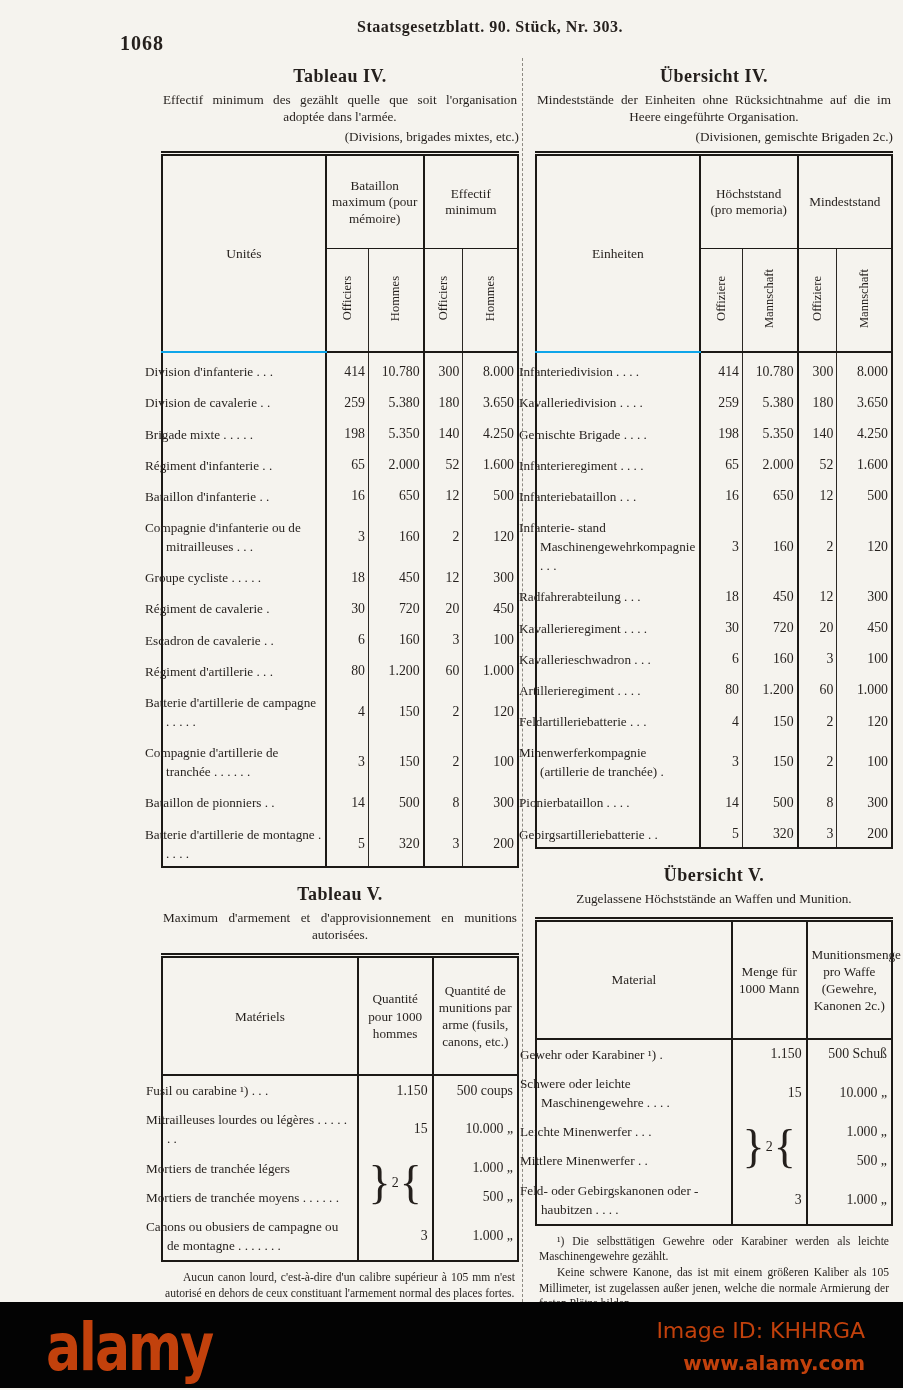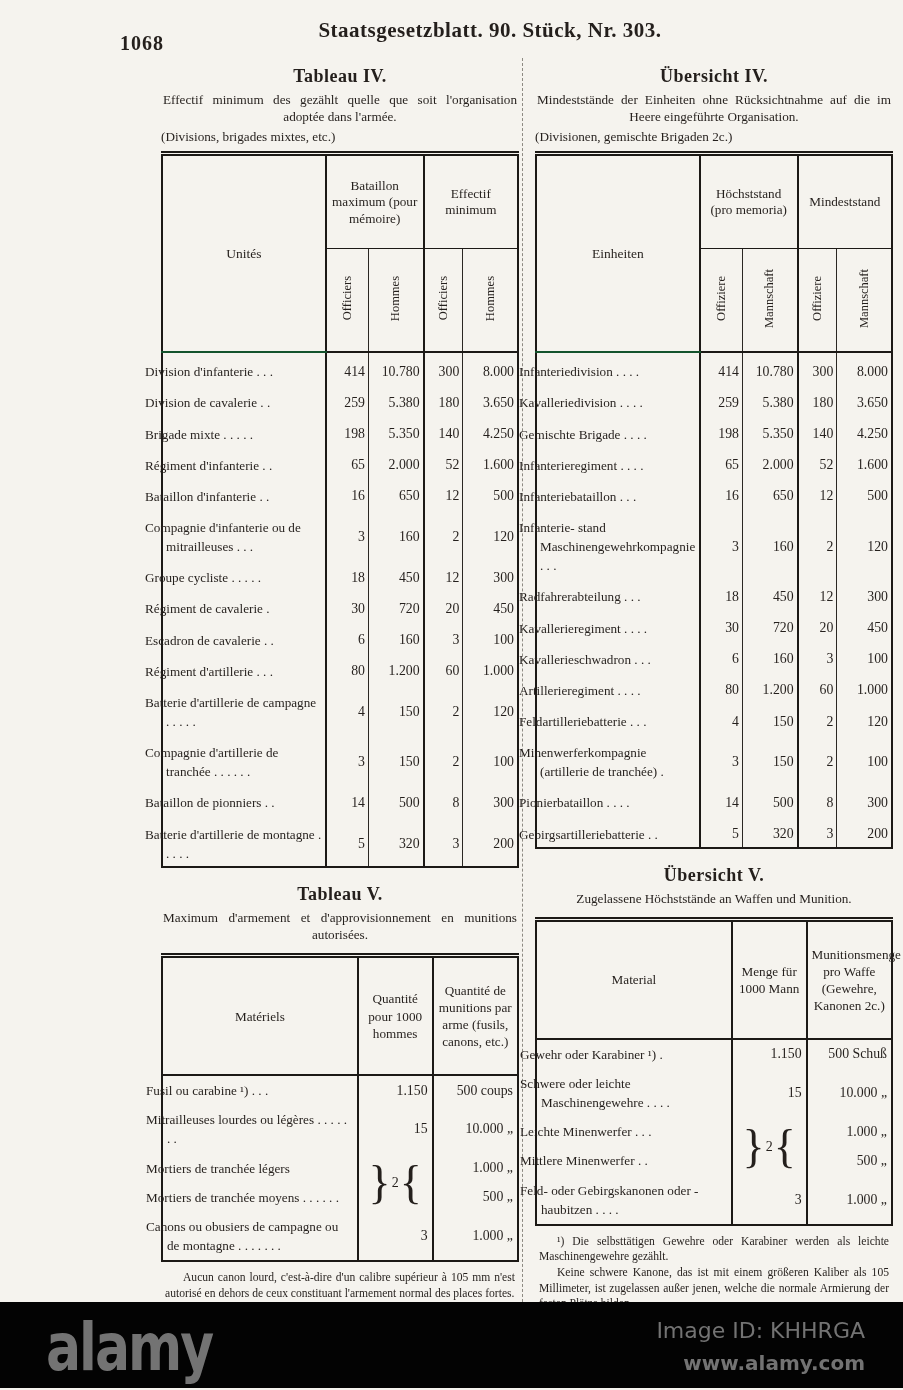--- a/index.html
+++ b/index.html
@@ -1,48 +1,48 @@
 <!DOCTYPE html>
 <html><head>
 <meta charset="utf-8">
 <style>
   html,body{margin:0;padding:0;}
   .page{position:relative;width:903px;height:1390px;background:#f5f3ee;overflow:hidden;
         font-family:"Liberation Serif",serif;color:#241f1c;}
   .page-number{position:absolute;left:120px;top:32px;font-size:20px;font-weight:bold;letter-spacing:1px;}
-  .masthead{position:absolute;left:125px;width:730px;top:18px;text-align:center;font-size:21px;font-weight:bold;letter-spacing:.5px;}
+  .masthead{position:absolute;left:125px;width:730px;top:18px;text-align:center;font-size:16px;font-weight:bold;letter-spacing:.5px;}
   .cols{position:absolute;left:125px;top:58px;width:732px;display:grid;grid-template-columns:1fr 1fr;column-gap:16px;padding-left:36px;}
   .col-right{border-left:1px dashed #8d8a82;padding-left:12px;margin-left:-13px;}
   .t-title{text-align:center;font-size:18px;font-weight:bold;margin:8px 0 4px 0;letter-spacing:.5px;}
   .t-sub{font-size:13.2px;line-height:1.3;text-align:justify;text-align-last:center;margin:0 2px;}
-  .t-note{font-size:13.2px;text-align:left;margin:4px 0 6px 0;}
+  .t-note{font-size:13.2px;text-align:right;margin:4px 0 6px 0;}
   table.mil{border-collapse:collapse;width:100%;border:2px solid #1c1916;border-top:5px double #1c1916;
             font-size:13.2px;table-layout:fixed;}
   table.mil th,table.mil td{padding:3px 3px;font-weight:normal;}
-  .th-units{border-right:2px solid #1c1916;border-bottom:2px solid #14532d;text-align:center;font-size:13.5px;}
+  .th-units{border-right:2px solid #1c1916;border-bottom:2px solid #0ea5e9;text-align:center;font-size:13.5px;}
   .th-group{border-bottom:1.5px solid #1c1916;text-align:center;font-size:13.2px;line-height:1.25;height:86px;vertical-align:middle;padding:2px;}
   .b-right-thick{border-right:2px solid #1c1916;}
   .b-right-thin{border-right:1px solid #2b2723;}
   .th-vert{border-bottom:2px solid #1c1916;height:96px;vertical-align:middle;text-align:center;}
   .vtext{writing-mode:vertical-rl;transform:rotate(180deg);white-space:nowrap;font-size:12.5px;display:inline-block;line-height:1.05;}
   td.lbl{padding-left:26px;text-indent:-21px;line-height:1.45;}
   td.num{text-align:right;padding-right:6px;font-size:13.8px;}
   tbody.first-pad td{padding-top:9px;}
   table.mat{border-collapse:collapse;width:100%;border:2px solid #1c1916;border-top:5px double #1c1916;
             font-size:13.2px;table-layout:fixed;}
   table.mat th{font-weight:normal;text-align:center;vertical-align:middle;line-height:1.3;
                border-bottom:2px solid #1c1916;height:108px;padding:4px;}
   table.mat td{padding:5px 4px;vertical-align:middle;}
   .brace-cell{text-align:center;vertical-align:middle;}
   .brace{font-size:46px;font-weight:normal;vertical-align:middle;line-height:0;}
   .brace-num{font-size:14px;padding:0 1px;vertical-align:middle;}
   .footnote{margin-top:8px;padding:0 4px;}
   .footnote p{font-size:11.6px;line-height:1.35;text-align:justify;text-indent:18px;margin:0;}
   .watermark{position:absolute;left:0;bottom:2px;width:903px;height:86px;background:#030303;
-             font-family:"DejaVu Sans",sans-serif;color:#737373;}
+             font-family:"DejaVu Sans",sans-serif;color:#c2410c;}
   .alamy-logo{position:absolute;left:46px;top:8px;font-size:52px;font-weight:bold;letter-spacing:-2px;
               transform:scaleY(1.25);transform-origin:top;}
   .wm-right{position:absolute;right:38px;top:16px;text-align:right;}
   .wm-id{font-size:22px;margin-bottom:8px;}
   .wm-url{font-size:20px;font-weight:bold;}
   .spacer-v{height:10px;}
 </style>
 </head>
 <body>
 

